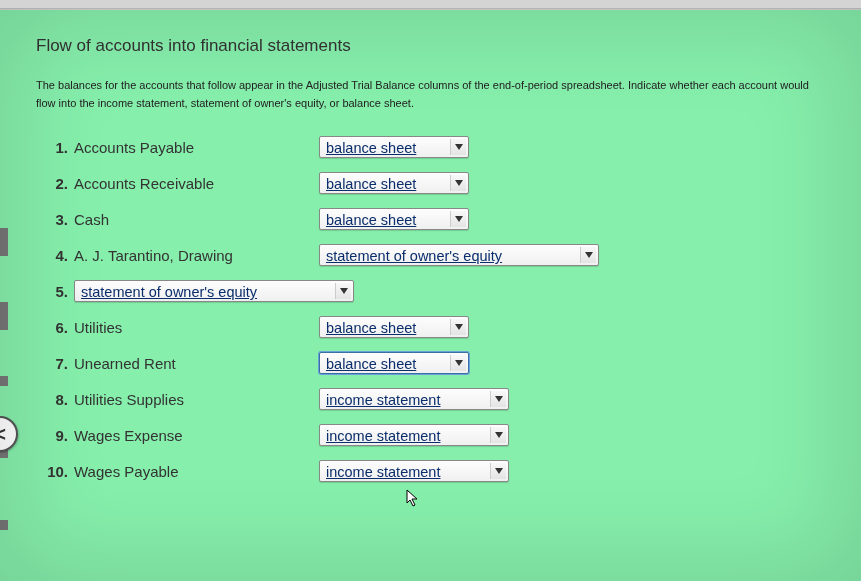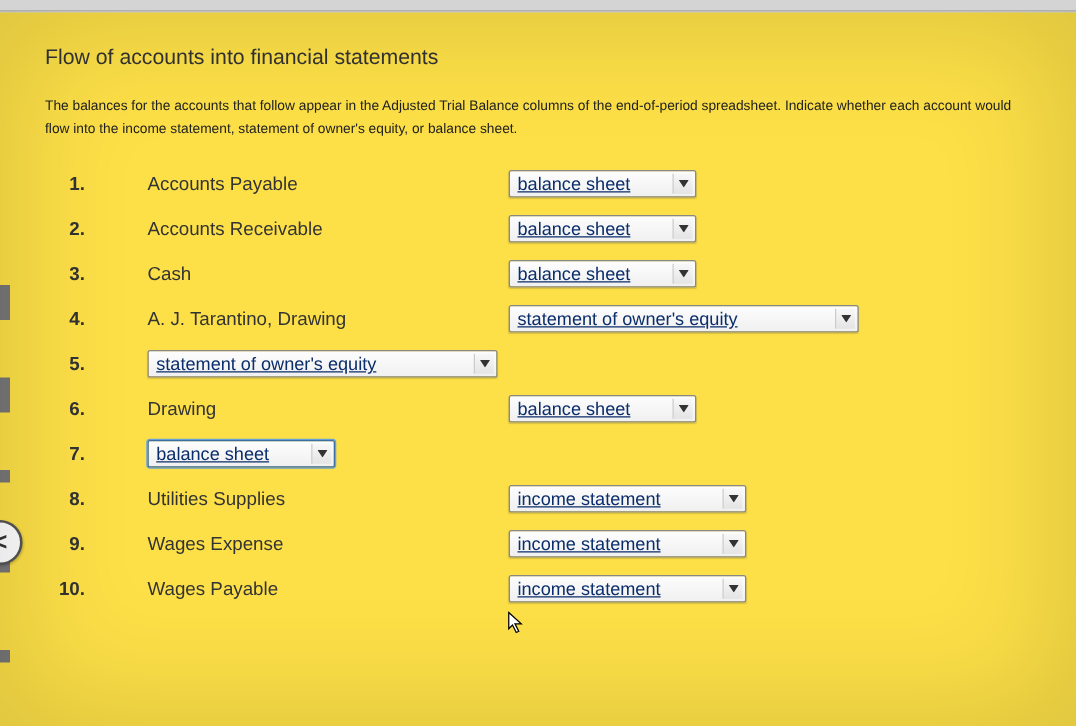--- a/index.html
+++ b/index.html
@@ -5,21 +5,21 @@
     * { box-sizing: border-box; margin: 0; padding: 0; }
     body {
       font-family: Verdana, Arial, sans-serif;
       background: #f0f0f0;
       width: 861px;
       height: 581px;
       position: relative;
       overflow: hidden;
     }
     .page {
-      background: #fde047;
+      background: #86efac;
       width: 100%;
       height: 100%;
       padding: 28px 36px 36px 36px;
       position: relative;
       border-top: 8px solid #d4d4d4;
     }
     .page::before {
       content: "";
       position: absolute;
       top: 0; left: 0; right: 0;
@@ -44,21 +44,20 @@
       counter-reset: acct;
       padding-left: 8px;
     }
     ol.accounts li {
       counter-increment: acct;
       display: flex;
       align-items: center;
       margin-bottom: 14px;
       font-size: 15px;
       color: #333;
-      gap: 44px;
     }
     .num {
       width: 30px;
       flex-shrink: 0;
       font-weight: bold;
       text-align: right;
       padding-right: 6px;
     }
     .num::before { content: counter(acct) "."; }
     .label {
@@ -213,32 +212,33 @@
           <span class="value">statement of owner's equity</span>
           <span class="arrow">
             <svg viewBox="0 0 8 6">
               <path d="M0 0 L8 0 L4 6 Z" fill="#333"></path>
             </svg>
           </span>
         </div>
       </li>
       <li>
         <span class="num"></span>
-        <span class="label">Drawing</span>
-        <div class="dropdown narrow">
-          <span class="value">balance sheet</span>
-          <span class="arrow">
-            <svg viewBox="0 0 8 6">
-              <path d="M0 0 L8 0 L4 6 Z" fill="#333"></path>
-            </svg>
-          </span>
-        </div>
-      </li>
-      <li>
-        <span class="num"></span>
+        <span class="label">Utilities</span>
+        <div class="dropdown narrow">
+          <span class="value">balance sheet</span>
+          <span class="arrow">
+            <svg viewBox="0 0 8 6">
+              <path d="M0 0 L8 0 L4 6 Z" fill="#333"></path>
+            </svg>
+          </span>
+        </div>
+      </li>
+      <li>
+        <span class="num"></span>
+        <span class="label">Unearned Rent</span>
         <div class="dropdown narrow focused">
           <span class="value">balance sheet</span>
           <span class="arrow">
             <svg viewBox="0 0 8 6">
               <path d="M0 0 L8 0 L4 6 Z" fill="#333"></path>
             </svg>
           </span>
         </div>
       </li>
       <li>

